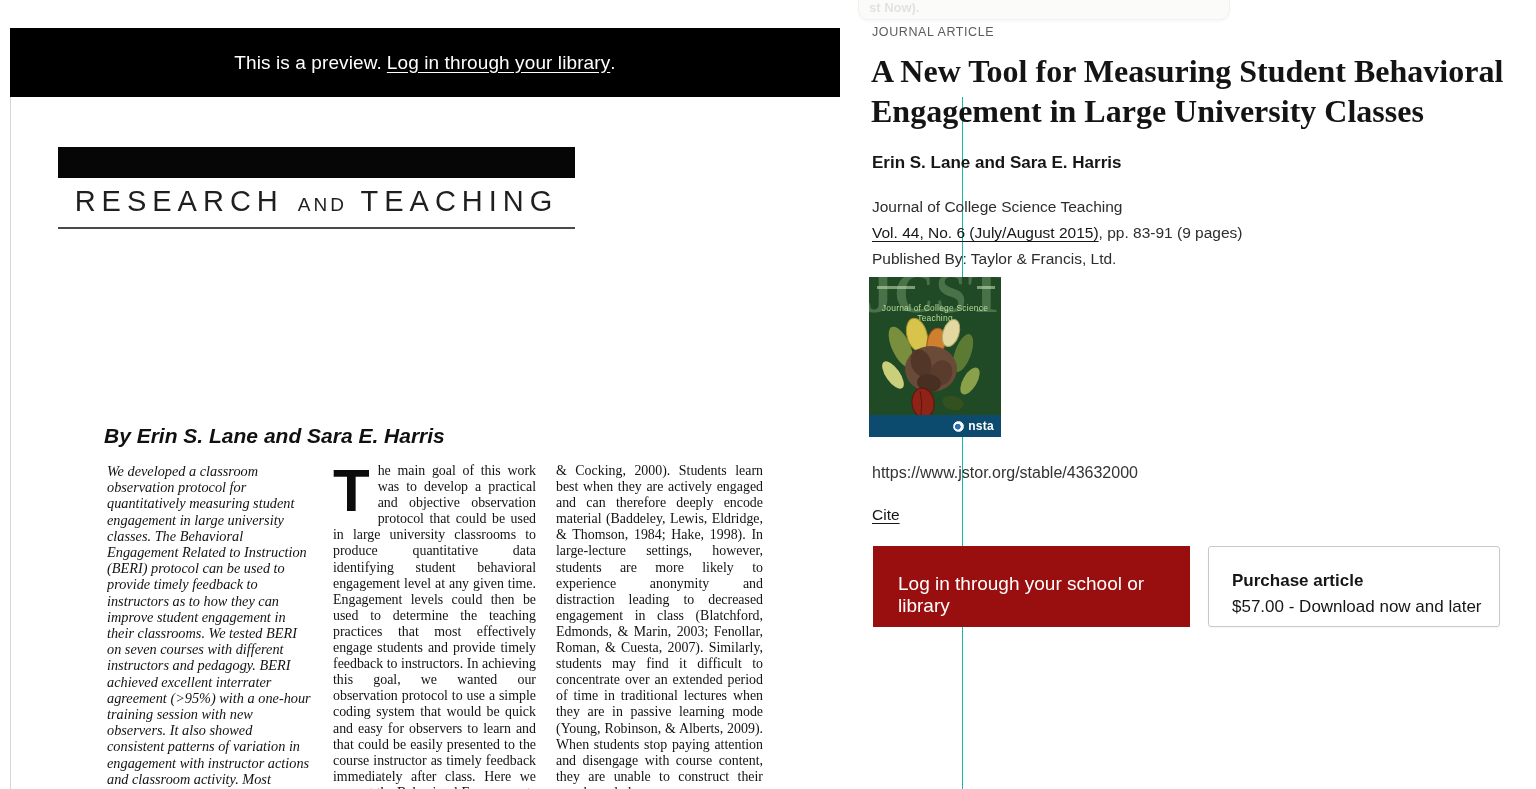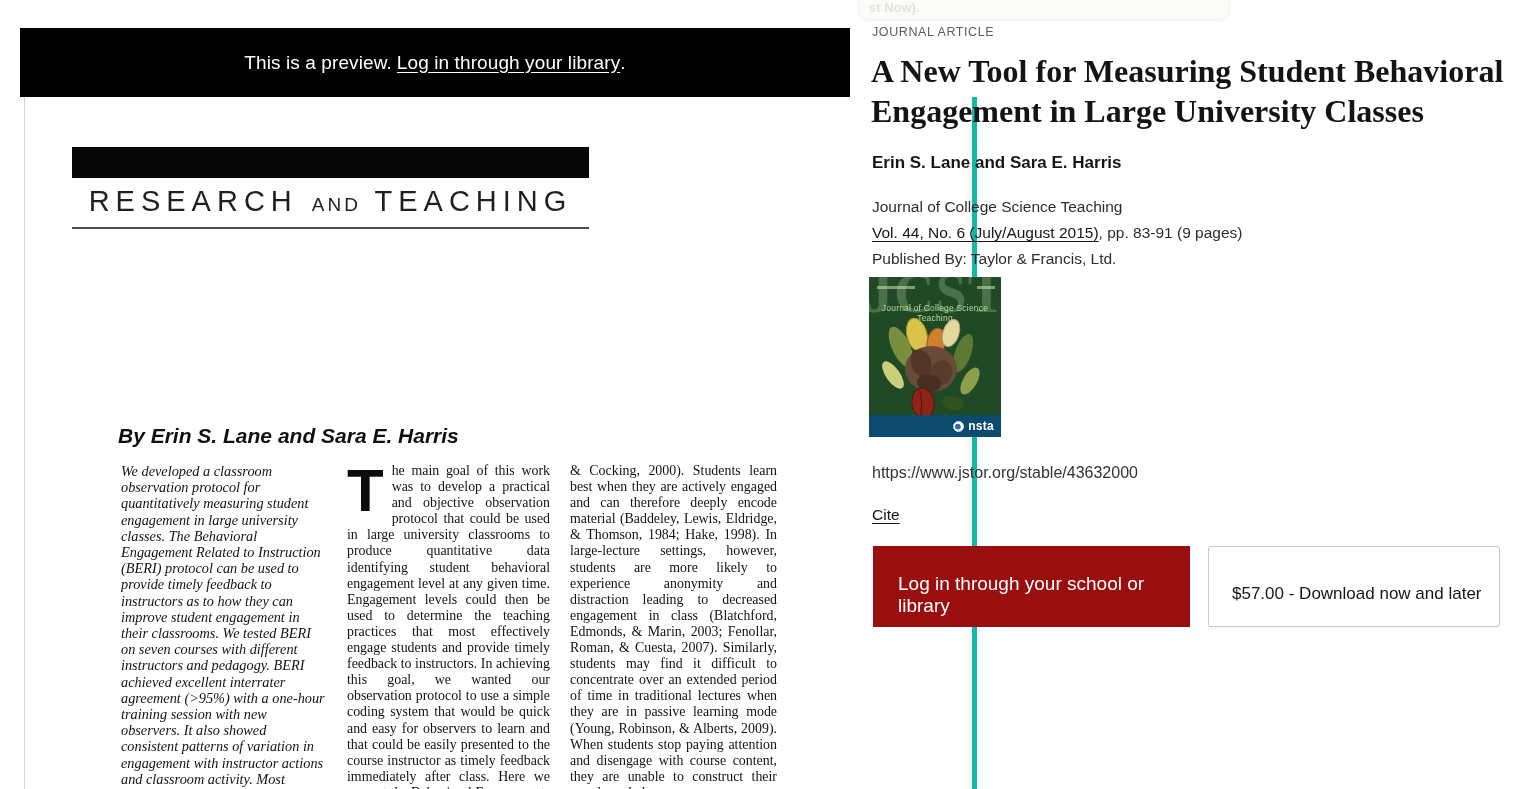--- a/index.html
+++ b/index.html
@@ -4,29 +4,29 @@
 <style>
   * { margin:0; padding:0; box-sizing:border-box; }
   html,body { width:1536px; height:789px; }
   body {
     position:relative; overflow:hidden; background:#ffffff;
     font-family:"Liberation Sans", sans-serif; color:#161616;
   }
 
   
   .preview-banner {
-    position:absolute; left:20px; top:28px; width:830px; height:69px;
+    position:absolute; left:10px; top:28px; width:830px; height:69px;
     background:#000; color:#fff; display:flex; align-items:center; justify-content:center;
     font-size:19px; letter-spacing:0.1px;
   }
   .preview-banner .link { text-decoration:underline; text-underline-offset:3px; cursor:pointer; margin-left:5px; }
 
   .page {
-    position:absolute; left:24px; top:97px; width:953px; height:692px;
-    background:#fff; border-left:1px solid #d6d6d6; border-right:5px solid #14b8a6;
+    position:absolute; left:10px; top:97px; width:953px; height:692px;
+    background:#fff; border-left:1px solid #d6d6d6; border-right:1px solid #14b8a6;
   }
   .black-bar { position:absolute; left:47px; top:50px; width:517px; height:31px; background:#060606; }
   .section-header {
     position:absolute; left:47px; top:88px; width:517px; text-align:center;
     font-size:29px; letter-spacing:6px; color:#1f1f1f; white-space:nowrap; font-weight:400;
   }
   .section-header .and { font-size:19px; letter-spacing:3px; }
   .section-rule { position:absolute; left:47px; top:130px; width:517px; border-top:2px solid #4a4a4a; }
 
   .paper-title {
@@ -178,14 +178,15 @@
 </div>
 
 <div class="stable-url">https://www.jstor.org/stable/43632000</div>
 <div class="cite">Cite</div>
 
 <button class="btn-read">
   <div class="l2">Log in through your school or library</div>
 </button>
 
 <button class="btn-purchase">
+  <div class="l1">Purchase article</div>
   <div class="l2">$57.00 - Download now and later</div>
 </button>
 
 </body></html>

